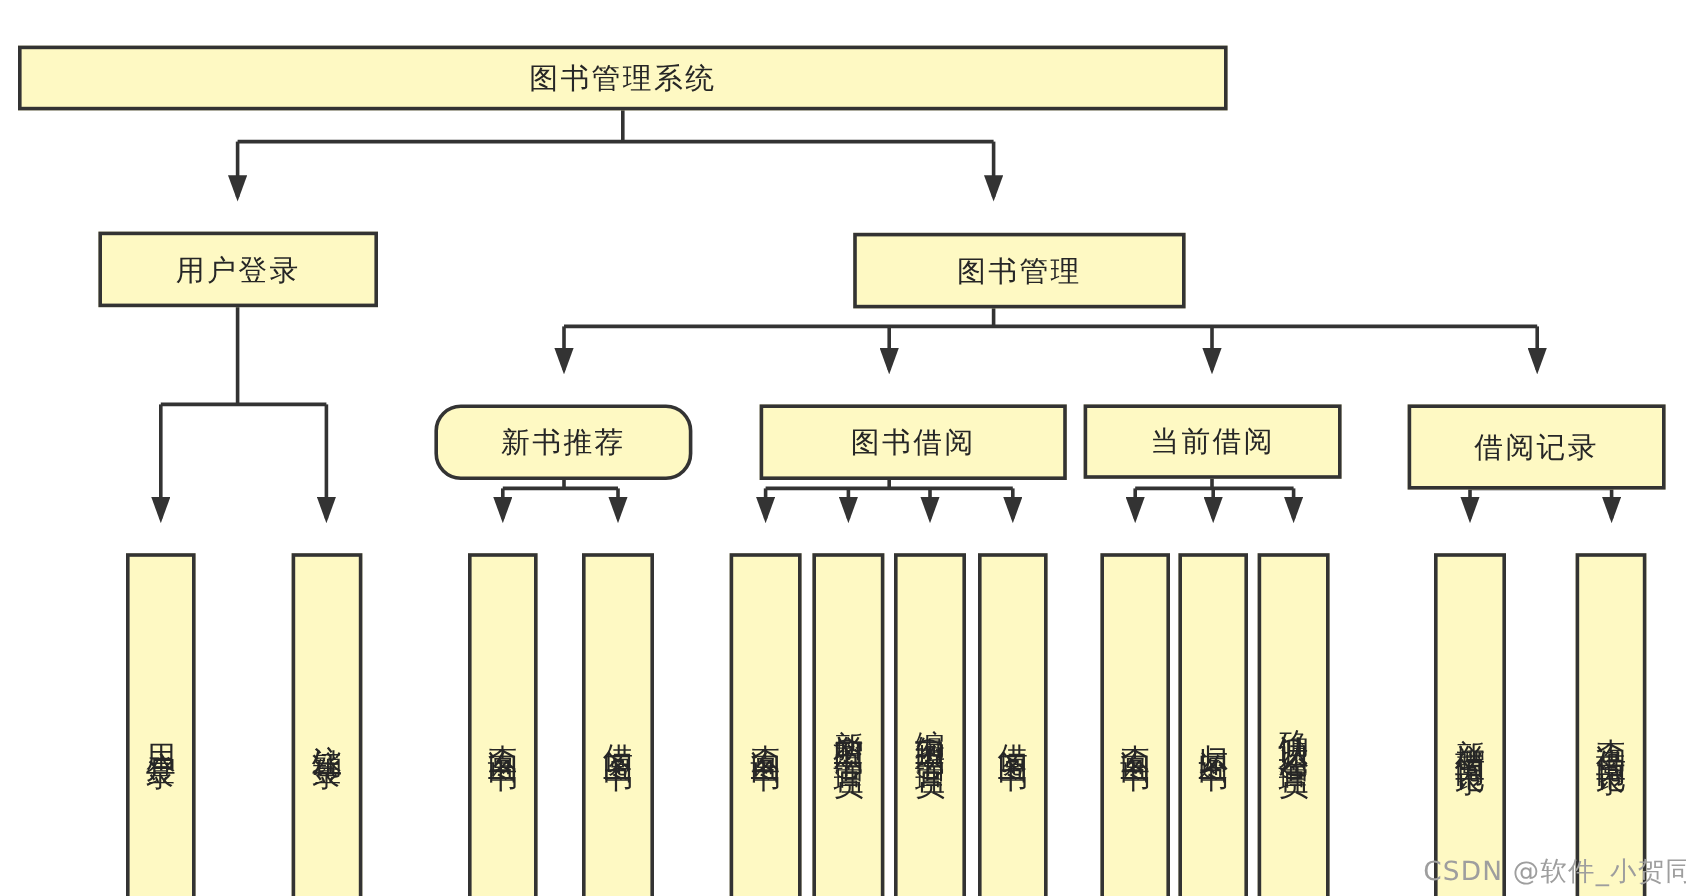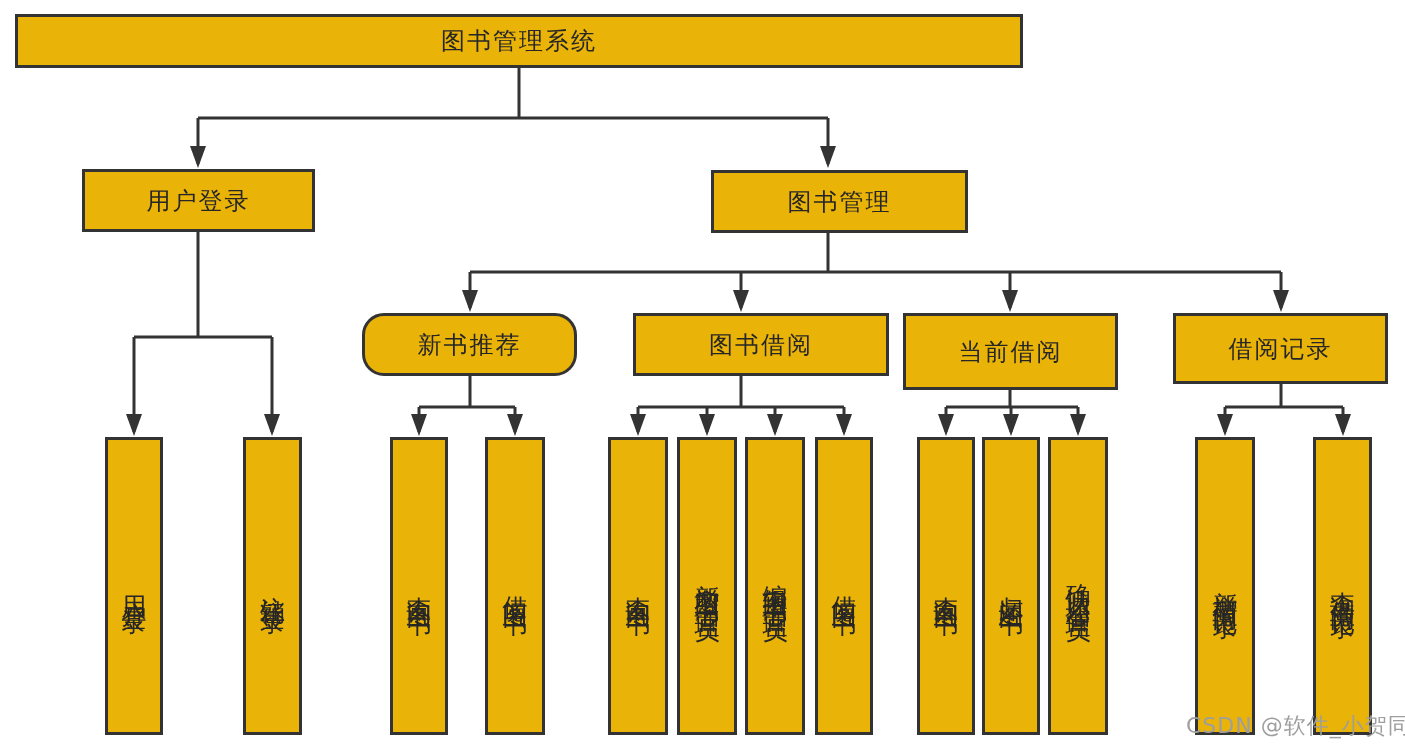--- a/index.html
+++ b/index.html
@@ -7,27 +7,28 @@
   #canvas{
     position:relative;
     width:1405px;height:747px;
     background:#ffffff;
     font-family:"DejaVu Sans","Liberation Sans",sans-serif;
     overflow:hidden;
   }
   #connectors{position:absolute;left:0;top:0;z-index:0;}
   .node{
     position:absolute;
-    background:#eab308;
+    background:#fef9c3;
     border:3px solid #333333;
     color:#262626;
     display:flex;
     align-items:center;
     justify-content:center;
     z-index:1;
+    margin-top:24px;
   }
   .hbox{
     font-size:24px;
     letter-spacing:2px;
     white-space:nowrap;
   }
   .vbox{
     font-size:25px;
     top:437px;
     height:298px;
@@ -89,25 +90,25 @@
       <path marker-end="url(#arrow)" d="M1011,407 V432"></path>
       <path marker-end="url(#arrow)" d="M1078,407 V432"></path>
       <path marker-end="url(#arrow)" d="M1225,407 V432"></path>
       <path marker-end="url(#arrow)" d="M1343,407 V432"></path>
     </g>
   </svg>
 
   <div class="node hbox" style="left:15px;top:14px;width:1008px;height:54px;">图书管理系统</div>
 
   <div class="node hbox" style="left:82px;top:169px;width:233px;height:63px;">用户登录</div>
-  <div class="node hbox" style="left:711px;top:170px;width:257px;height:63px;">图书管理</div>
+  <div class="node hbox" style="left:711px;top:170px;width:277px;height:63px;">图书管理</div>
 
   <div class="node hbox" style="left:362px;top:313px;width:215px;height:63px;border-radius:22px;">新书推荐</div>
   <div class="node hbox" style="left:633px;top:313px;width:256px;height:63px;">图书借阅</div>
-  <div class="node hbox" style="left:903px;top:313px;width:215px;height:77px;">当前借阅</div>
+  <div class="node hbox" style="left:903px;top:313px;width:215px;height:62px;">当前借阅</div>
   <div class="node hbox" style="left:1173px;top:313px;width:215px;height:71px;">借阅记录</div>
 
   <div class="node vbox" style="left:105px;width:58px;">
     <span class="vlabel">用户登录</span>
   </div>
   <div class="node vbox" style="left:243px;width:59px;">
     <span class="vlabel">注销登录</span>
   </div>
 
   <div class="node vbox" style="left:390px;width:58px;">

